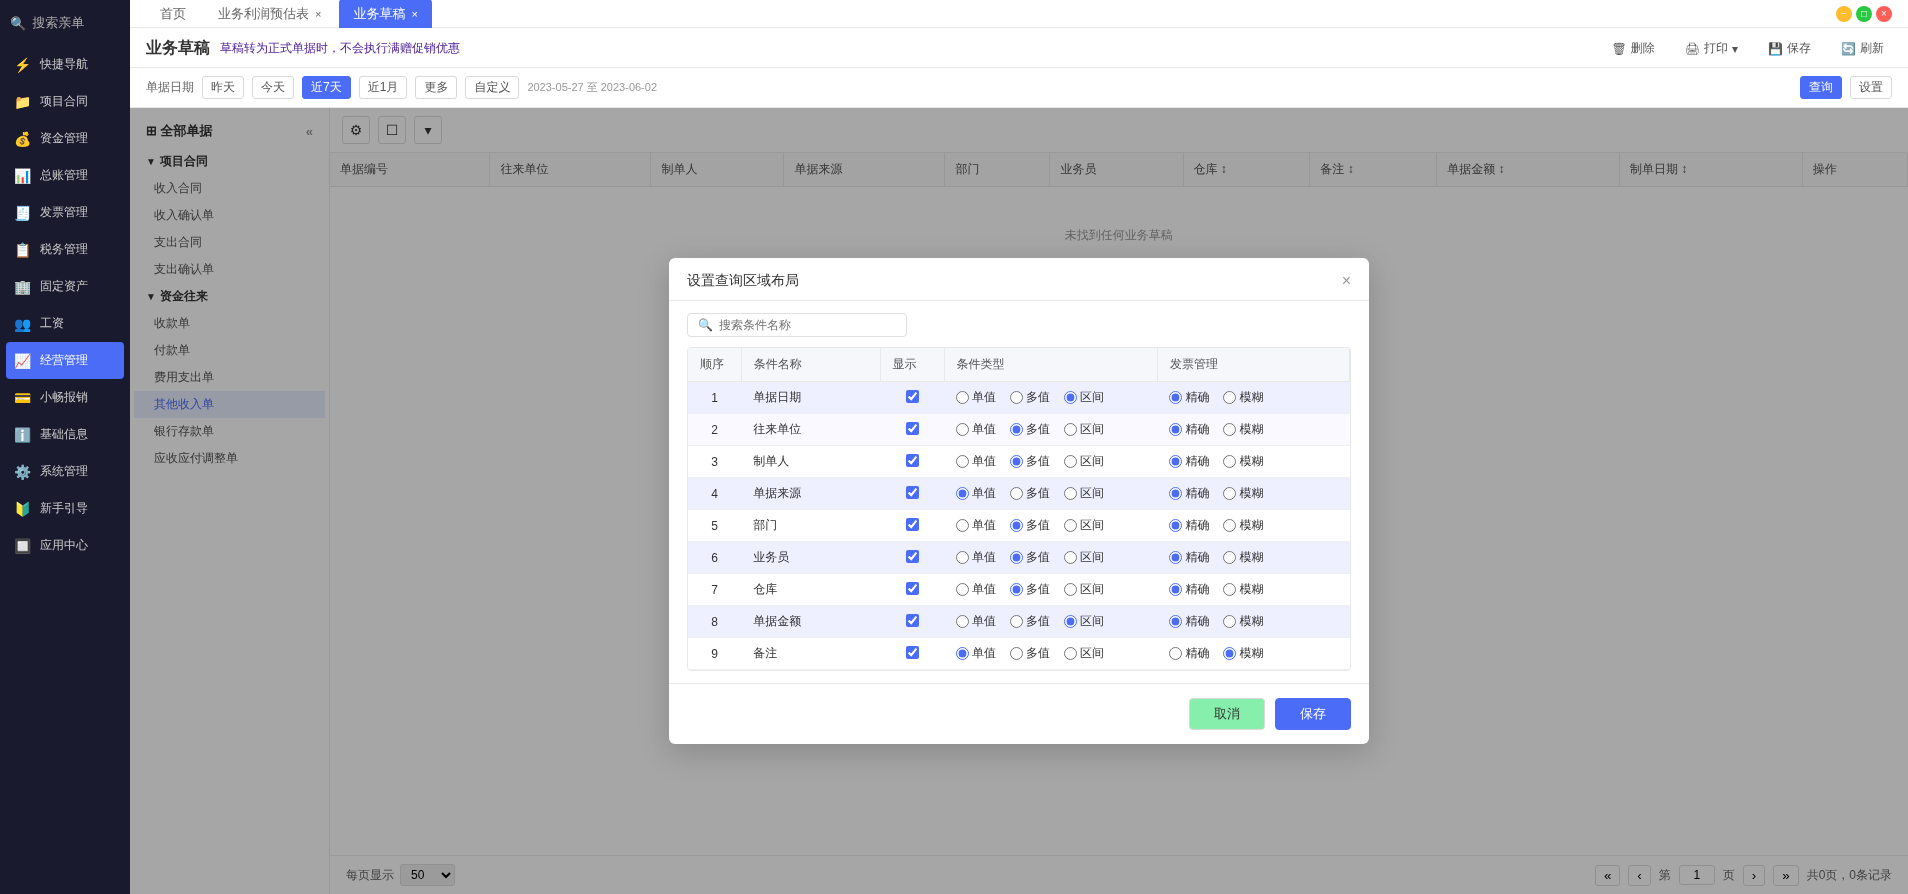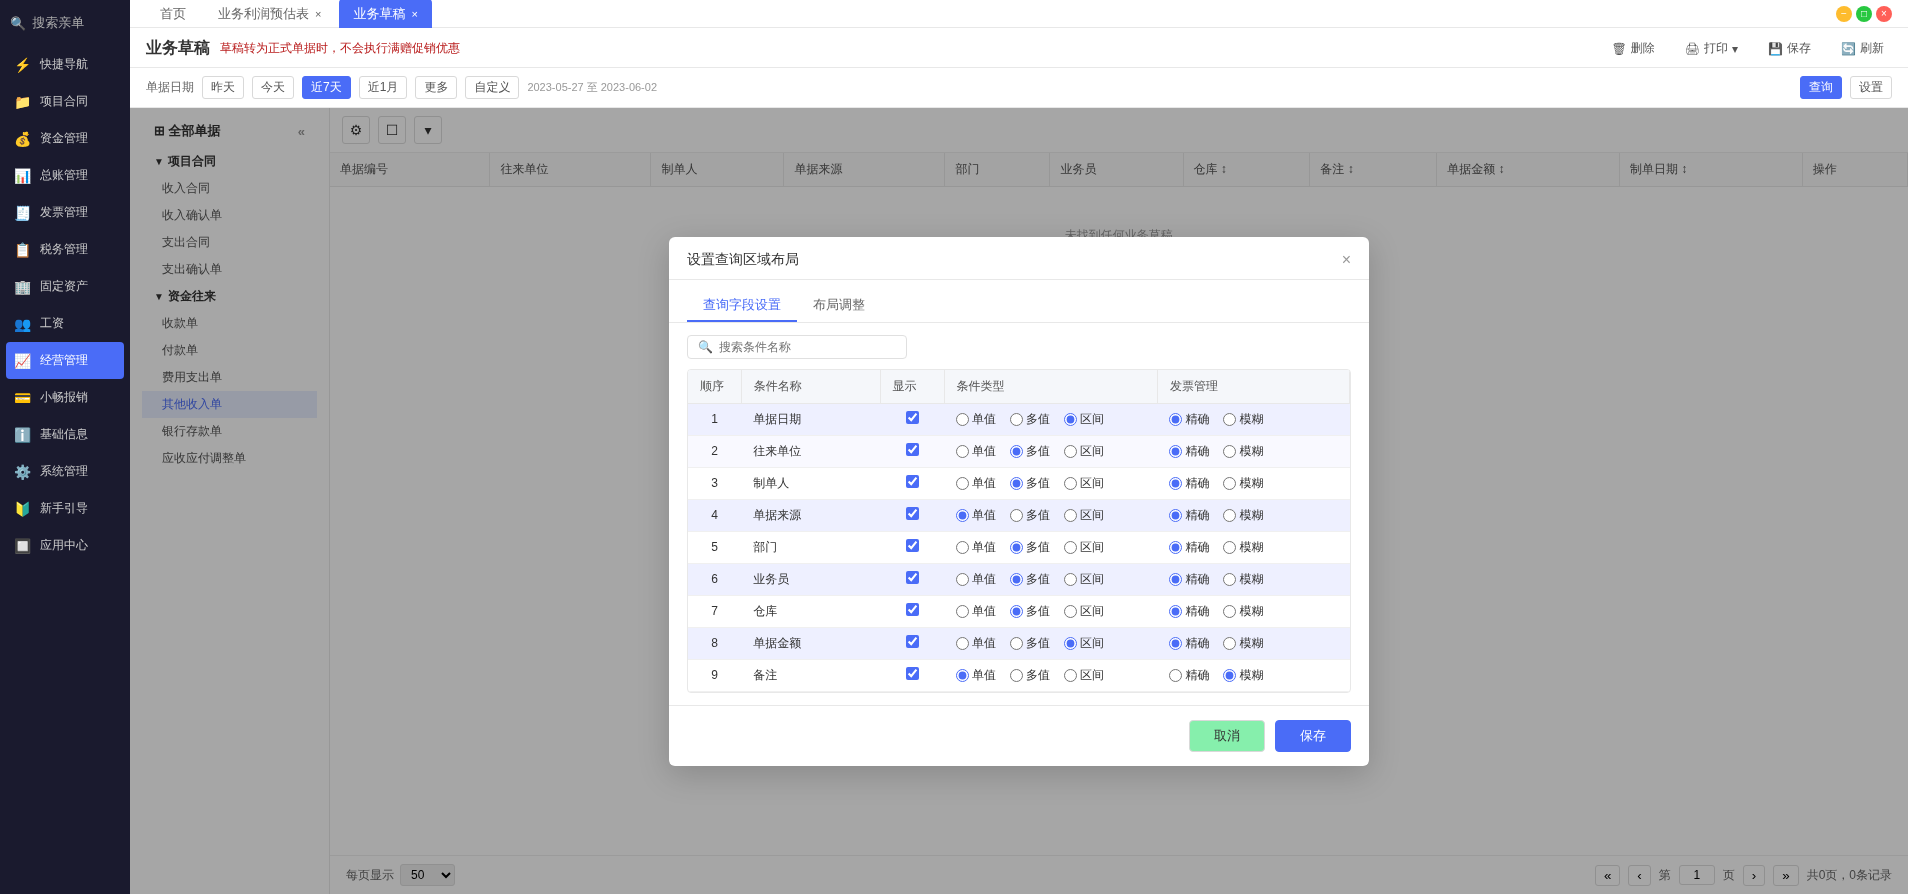--- a/index.html
+++ b/index.html
@@ -83,21 +83,21 @@
     .page-header {
       background: #fff;
       padding: 8px 16px 6px;
       border-bottom: 1px solid #e8e8e8;
       display: flex;
       align-items: center;
       justify-content: space-between;
     }
     .page-title-area { display: flex; align-items: center; gap: 10px; }
     .page-title { font-size: 16px; font-weight: bold; color: #333; }
-    .page-subtitle { font-size: 12px; color: #b91c1c; }
+    .page-subtitle { font-size: 12px; color: #4c1d95; }
     .page-actions { display: flex; align-items: center; gap: 14px; }
     .action-btn {
       display: flex; align-items: center; gap: 4px;
       font-size: 12px; color: #555; cursor: pointer;
       padding: 4px 8px; border-radius: 4px;
     }
 
     
     .filter-bar {
       background: #fff;
@@ -127,21 +127,21 @@
       overflow: hidden;
       background: #f5f6fa;
       position: relative;
     }
 
     
     .left-panel {
       width: 200px;
       background: #fff;
       border-right: 1px solid #e8e8e8;
-      padding: 10px 12px;
+      padding: 10px 4px;
       overflow-y: auto;
     }
     .panel-header {
       display: flex;
       align-items: center;
       justify-content: space-between;
       padding: 4px 12px 8px;
       font-weight: bold;
       font-size: 13px;
       color: #333;
@@ -529,28 +529,20 @@
       </div>
     </div>
 
     <div class="modal-overlay">
       <div class="modal">
         <div class="modal-header">
           <span class="modal-title">设置查询区域布局</span>
           <span class="modal-close">×</span>
         </div>
         <div class="modal-body">
-          <div class="modal-tabs">
-            <div class="modal-tab active">
-              <span>查询字段设置</span>
-            </div>
-            <div class="modal-tab">
-              <span>布局调整</span>
-            </div>
-          </div>
           <div class="modal-content">
             <div class="search-row">
               <span>🔍</span>
               <input type="text" placeholder="搜索条件名称" style="border: none; outline: none; font-size: 12px; color: rgb(153, 153, 153); flex: 1 1 0%;">
             </div>
             <div class="modal-table-wrap">
               <table class="modal-table">
                 <thead>
                   <tr>
                     <th class="col-order">顺序</th>

